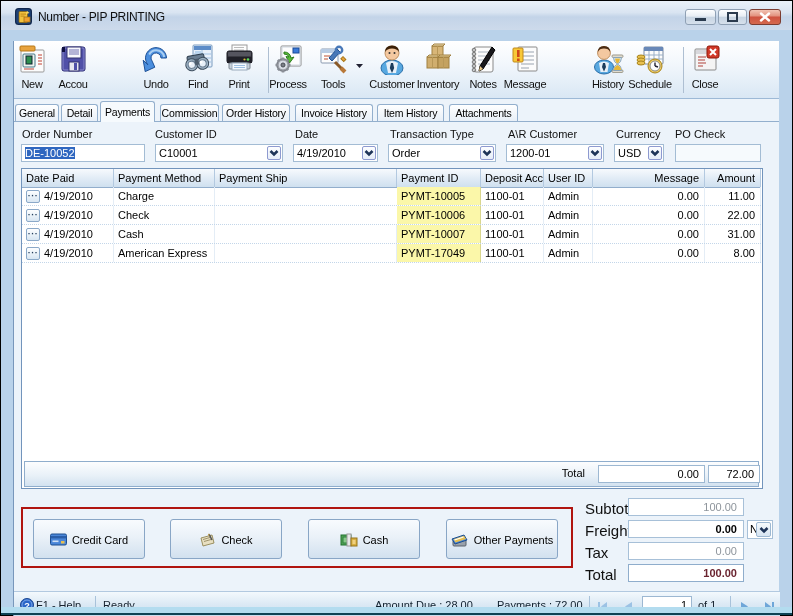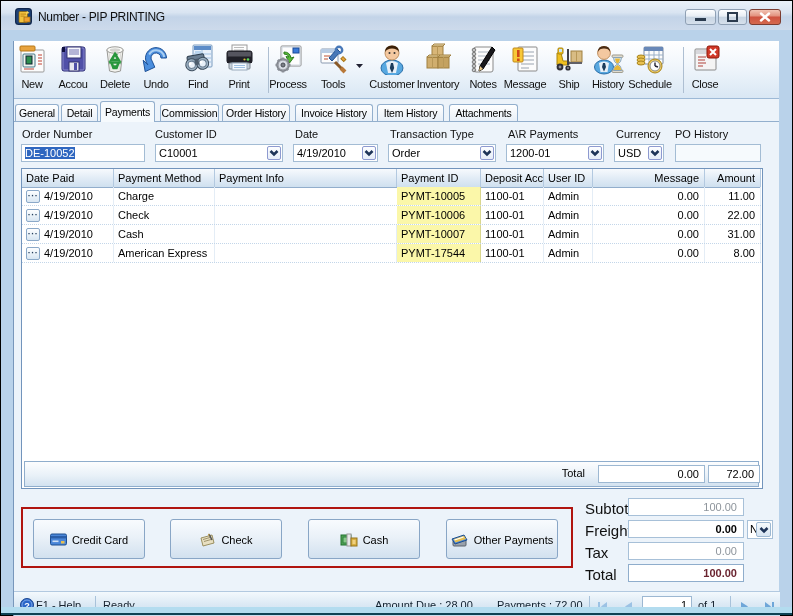--- a/index.html
+++ b/index.html
@@ -129,37 +129,20 @@
               <line x1="12" y1="7" x2="22" y2="7"></line>
               <line x1="12" y1="9" x2="22" y2="9"></line>
               <line x1="12" y1="11" x2="22" y2="11"></line>
             </g>
             <rect x="12" y="19" width="10" height="9" fill="#e8e8f0" stroke="#333370"></rect>
             <rect x="17" y="20" width="3" height="7" fill="#5050a8"></rect>
             <rect x="5" y="4" width="3" height="5" fill="#101040"></rect>
           </svg>
           <span class="lbl">Accou</span>
         </div>
-      <div class="titem" style="left:73px">
-          <svg width="32" height="32" viewBox="0 0 32 32">
-            <path d="M8 7 L10.5 28 Q16 30.5 21.5 28 L24 7 Z" fill="#f4f4f0" stroke="#9a9a96"></path>
-            <path d="M10 8 L12 27 M22 8 L20 27" stroke="#dcdcd8" fill="none"></path>
-            <ellipse cx="16" cy="7" rx="8.2" ry="3.2" fill="#fbfbf8" stroke="#9a9a96"></ellipse>
-            <ellipse cx="16" cy="7" rx="5.2" ry="1.8" fill="#d4d4d0"></ellipse>
-            <g fill="#28963c">
-              <path d="M16 11 l3.6 6 h-7.2 Z" fill="none" stroke="#28963c" stroke-width="2.6"></path>
-              <path d="M16 10 l3.2 1.8 -3.2 1.8 Z"></path>
-              <path d="M12.5 19.5 h7 l-2 5.5 h-3 Z" fill="none" stroke="#28963c" stroke-width="2.6"></path>
-              <path d="M10.8 21.5 l-1.2 -3.4 3.4 0.6 Z"></path>
-              <path d="M21.2 21.5 l1.2 -3.4 -3.4 0.6 Z"></path>
-              <path d="M16 26.5 l-2.8 -2.2 2.8 -2.2 Z" transform="rotate(90 16 24.3)"></path>
-            </g>
-          </svg>
-          <span class="lbl">Delete</span>
-        </div>
       <div class="titem" style="left:114px">
           <svg width="32" height="32" viewBox="0 0 32 32">
             <path d="M26.5 15 A10.5 10.5 0 1 0 7.9 21.8 L3.2 17.2 L5.2 28.6 L14.8 24.2 L12.2 18.2 A5 5 0 1 1 21 15 Z" fill="#4a8ede" stroke="#1d5096"></path>
             <path d="M24.2 14 A8 8 0 0 0 16 7.2 A8 8 0 0 0 9.2 11.5" fill="none" stroke="#aacff2" stroke-width="2"></path>
           </svg>
           <span class="lbl">Undo</span>
         </div>
       <div class="titem" style="left:156px">
           <svg width="32" height="32" viewBox="0 0 32 32">
             <rect x="11" y="2" width="19" height="22" rx="1" fill="#e8f0fa" stroke="#7a9cc0"></rect>
@@ -302,36 +285,20 @@
               <line x1="12" y1="13" x2="25" y2="13"></line>
               <line x1="12" y1="17" x2="25" y2="17"></line>
               <line x1="12" y1="21" x2="25" y2="21"></line>
               <line x1="12" y1="25" x2="20" y2="25"></line>
             </g>
             <rect x="4" y="5" width="10" height="14" rx="1" fill="#f8c838" stroke="#c08818"></rect>
             <rect x="8" y="7" width="2.6" height="7" fill="#d04818"></rect>
             <rect x="8" y="15.5" width="2.6" height="2.5" fill="#d04818"></rect>
           </svg>
           <span class="lbl">Message</span>
-        </div>
-      <div class="titem" style="left:527px">
-          <svg width="32" height="32" viewBox="0 0 32 32">
-            <rect x="18" y="8" width="11" height="11" fill="#d8bc84" stroke="#a08040"></rect>
-            <line x1="23.5" y1="8" x2="23.5" y2="19" stroke="#b89858"></line>
-            <path d="M4 10 h4 l2 8 h6 v4 h-12 Z" fill="#f0c020" stroke="#a88410"></path>
-            <rect x="5" y="5" width="5" height="6" rx="1" fill="#f0c020" stroke="#a88410"></rect>
-            <rect x="6" y="6" width="3" height="3" fill="#c8e4f4"></rect>
-            <rect x="14" y="6" width="2" height="16" fill="#404048"></rect>
-            <rect x="16" y="19" width="13" height="2" fill="#606068"></rect>
-            <circle cx="7" cy="24" r="3.4" fill="#303038"></circle>
-            <circle cx="7" cy="24" r="1.4" fill="#909098"></circle>
-            <circle cx="15" cy="25" r="2.6" fill="#303038"></circle>
-            <circle cx="15" cy="25" r="1" fill="#909098"></circle>
-          </svg>
-          <span class="lbl">Ship</span>
         </div>
       <div class="titem" style="left:566px">
           <svg width="32" height="32" viewBox="0 0 32 32">
             <ellipse cx="12" cy="24" rx="9.5" ry="7" fill="#58a8e0" stroke="#2a6ea8"></ellipse>
             <path d="M7 20 Q12 17 17 20 L15.5 29 H8.5 Z" fill="#e8f0f8"></path>
             <path d="M11 20 h2 l1 4 -2 4.5 -2 -4.5 Z" fill="#1c3c5c"></path>
             <circle cx="12" cy="10" r="6.4" fill="#f4c8a0" stroke="#c09060"></circle>
             <path d="M5.8 9 Q5.8 3 12 3 Q18.2 3 18.2 9 Q16.5 5.6 12 5.6 Q7.5 5.6 5.8 9 Z" fill="#4a2c14"></path>
             <g>
               <rect x="20" y="12" width="11" height="2.4" rx="1" fill="#e8e4d8" stroke="#9a9688"></rect>
@@ -397,23 +364,23 @@
         <div class="tab" style="left:281px;width:78px">Invoice History</div>
         <div class="tab" style="left:363px;width:67px">Item History</div>
         <div class="tab" style="left:435px;width:69px">Attachments</div>
       </div>
       <div id="tabline"></div>
       <div id="formarea">
       <span class="flabel" style="left:8px">Order Number</span>
       <span class="flabel" style="left:141px">Customer ID</span>
       <span class="flabel" style="left:281px">Date</span>
       <span class="flabel" style="left:376px">Transaction Type</span>
-      <span class="flabel" style="left:494px">A\R Payments</span>
+      <span class="flabel" style="left:494px">A\R Customer</span>
       <span class="flabel" style="left:602px">Currency</span>
-      <span class="flabel" style="left:661px">PO History</span>
+      <span class="flabel" style="left:661px">PO Check</span>
       <div class="ffield" style="left:7px;width:124px"><span style="background:#2f67c0;color:#fff">DE-10052</span></div>
       <div class="ffield combo" style="left:141px;width:128px">C10001<div class="arrowbtn">
               <svg width="12" height="9">
                 <path d="M2.5 2 L6 5.5 L9.5 2" stroke="#1e3458" stroke-width="2.6" fill="none"></path>
               </svg>
             </div></div>
       <div class="ffield combo" style="left:279px;width:85px">4/19/2010<div class="arrowbtn">
               <svg width="12" height="9">
                 <path d="M2.5 2 L6 5.5 L9.5 2" stroke="#1e3458" stroke-width="2.6" fill="none"></path>
               </svg>
@@ -432,21 +399,21 @@
               <svg width="12" height="9">
                 <path d="M2.5 2 L6 5.5 L9.5 2" stroke="#1e3458" stroke-width="2.6" fill="none"></path>
               </svg>
             </div></div>
       <div class="ffield" style="left:661px;width:86px;background:#f6fafd"></div>
       </div>
       <div id="grid">
       <div id="ghead">
         <div class="hcell" style="left:0px;width:92px">Date Paid</div>
         <div class="hcell" style="left:92px;width:101px">Payment Method</div>
-        <div class="hcell" style="left:193px;width:182px">Payment Info</div>
+        <div class="hcell" style="left:193px;width:182px">Payment Ship</div>
         <div class="hcell" style="left:375px;width:84px">Payment ID</div>
         <div class="hcell" style="left:459px;width:63px">Deposit Accou</div>
         <div class="hcell" style="left:522px;width:49px">User ID</div>
         <div class="hcell r" style="left:571px;width:112px">Message</div>
         <div class="hcell r" style="left:683px;width:56px">Amount</div>
       </div>
       <div class="grow" style="top:18px">
             <div class="dots">···</div>
             <div class="gcell" style="left:18px;width:74px">4/19/2010</div>
             <div class="gcell" style="left:92px;width:101px">Charge</div>
@@ -475,21 +442,21 @@
             <div class="gcell" style="left:459px;width:63px">1100-01</div>
             <div class="gcell" style="left:522px;width:49px">Admin</div>
             <div class="gcell r" style="left:571px;width:112px">0.00</div>
             <div class="gcell r" style="left:683px;width:56px">31.00</div>
           </div>
       <div class="grow" style="top:75px">
             <div class="dots">···</div>
             <div class="gcell" style="left:18px;width:74px">4/19/2010</div>
             <div class="gcell" style="left:92px;width:101px">American Express</div>
             <div class="gcell" style="left:193px;width:182px"></div>
-            <div class="gcell y" style="left:375px;width:84px">PYMT-17544</div>
+            <div class="gcell y" style="left:375px;width:84px">PYMT-17049</div>
             <div class="gcell" style="left:459px;width:63px">1100-01</div>
             <div class="gcell" style="left:522px;width:49px">Admin</div>
             <div class="gcell r" style="left:571px;width:112px">0.00</div>
             <div class="gcell r" style="left:683px;width:56px">8.00</div>
           </div>
       <div id="gfoot">
             <span style="position:absolute;right:173px;top:5px;font-size:11px">Total</span>
             <div class="fbox" style="left:573px;width:107px">0.00</div>
             <div class="fbox" style="left:683px;width:52px">72.00</div>
           </div>

